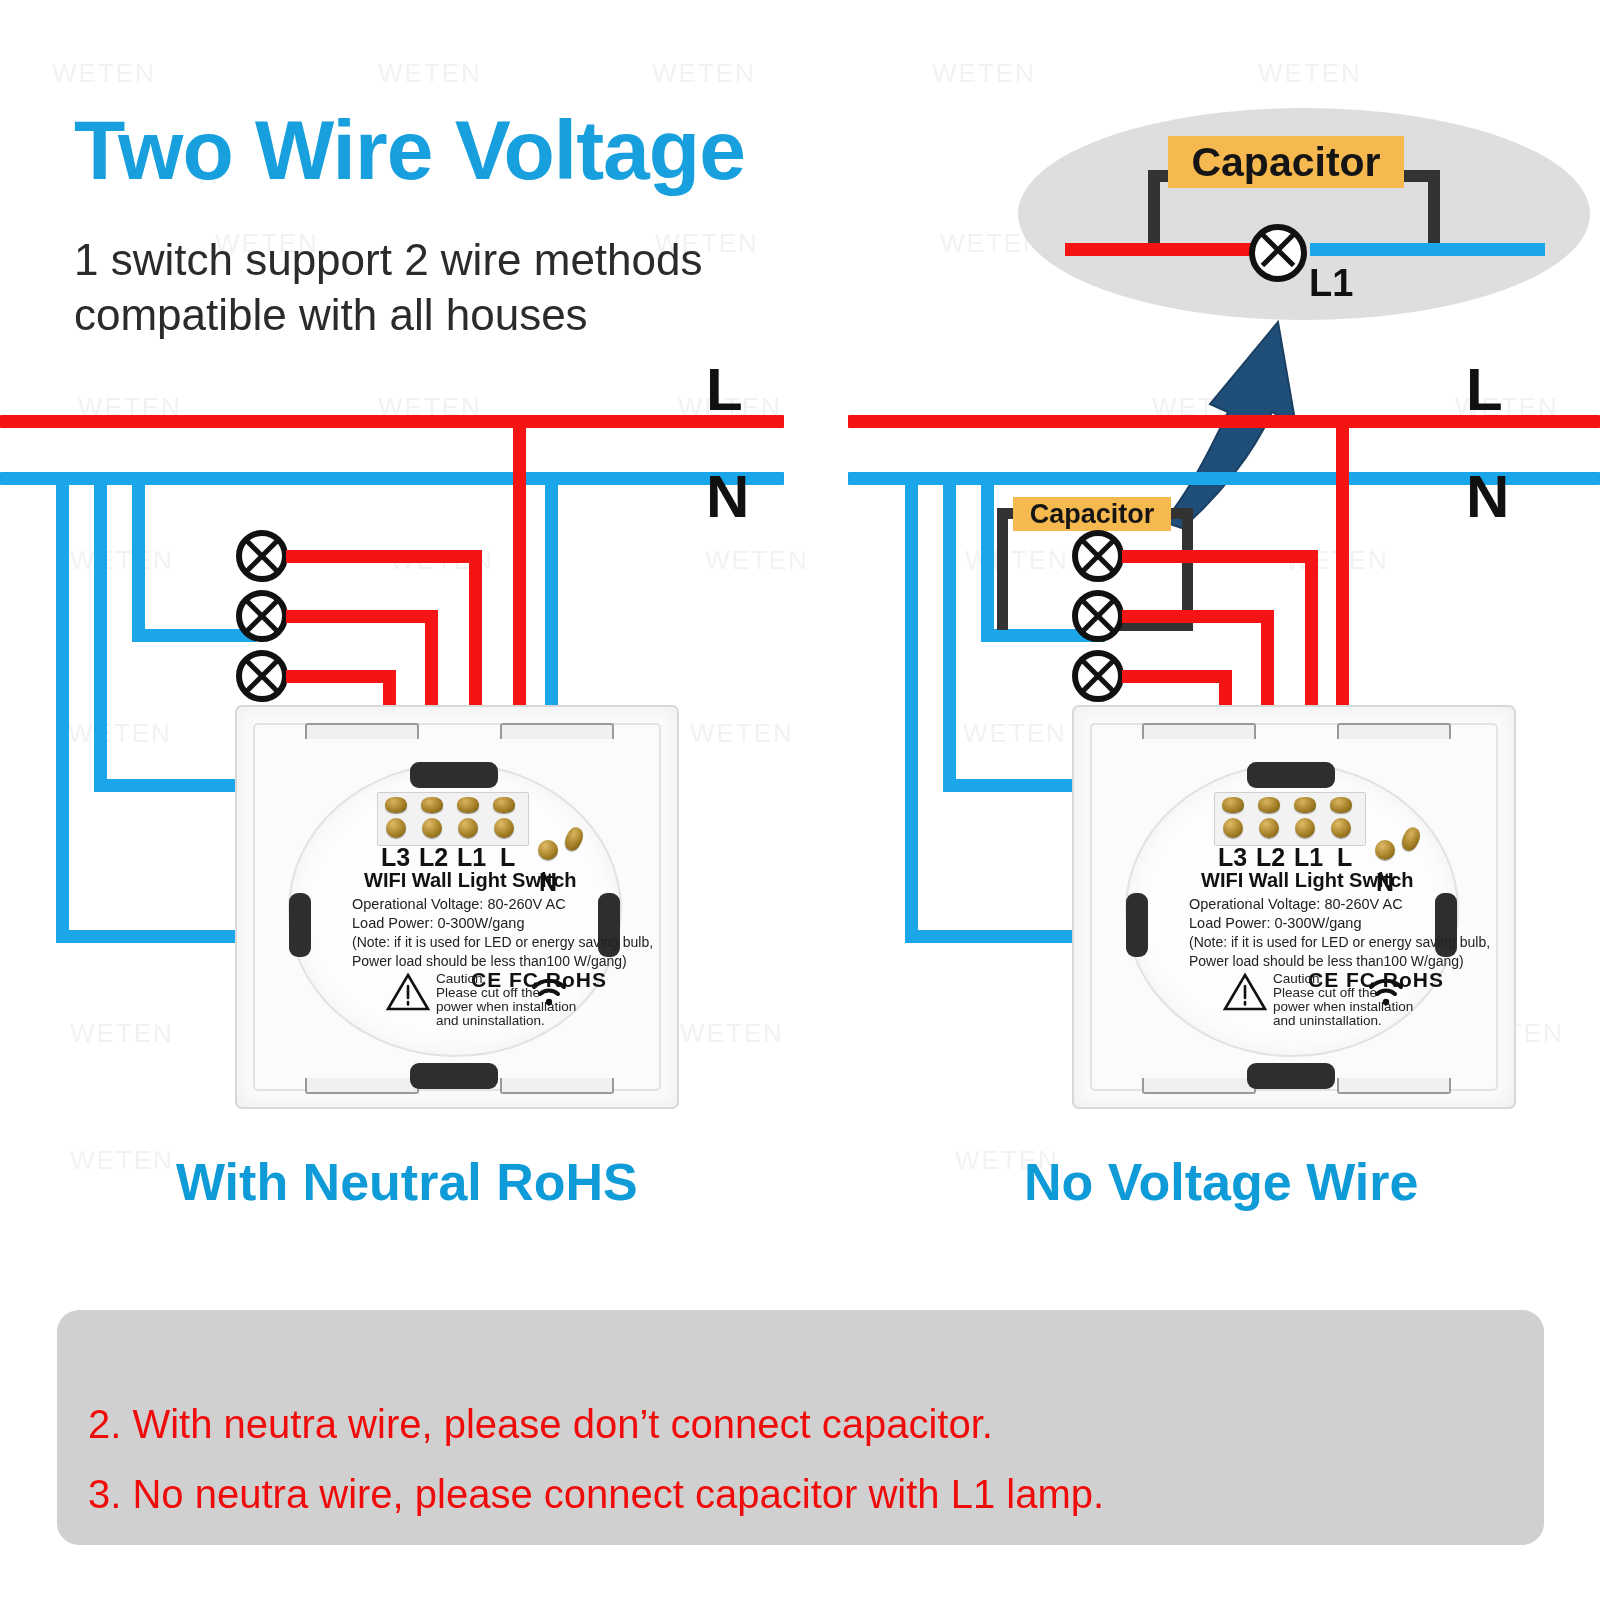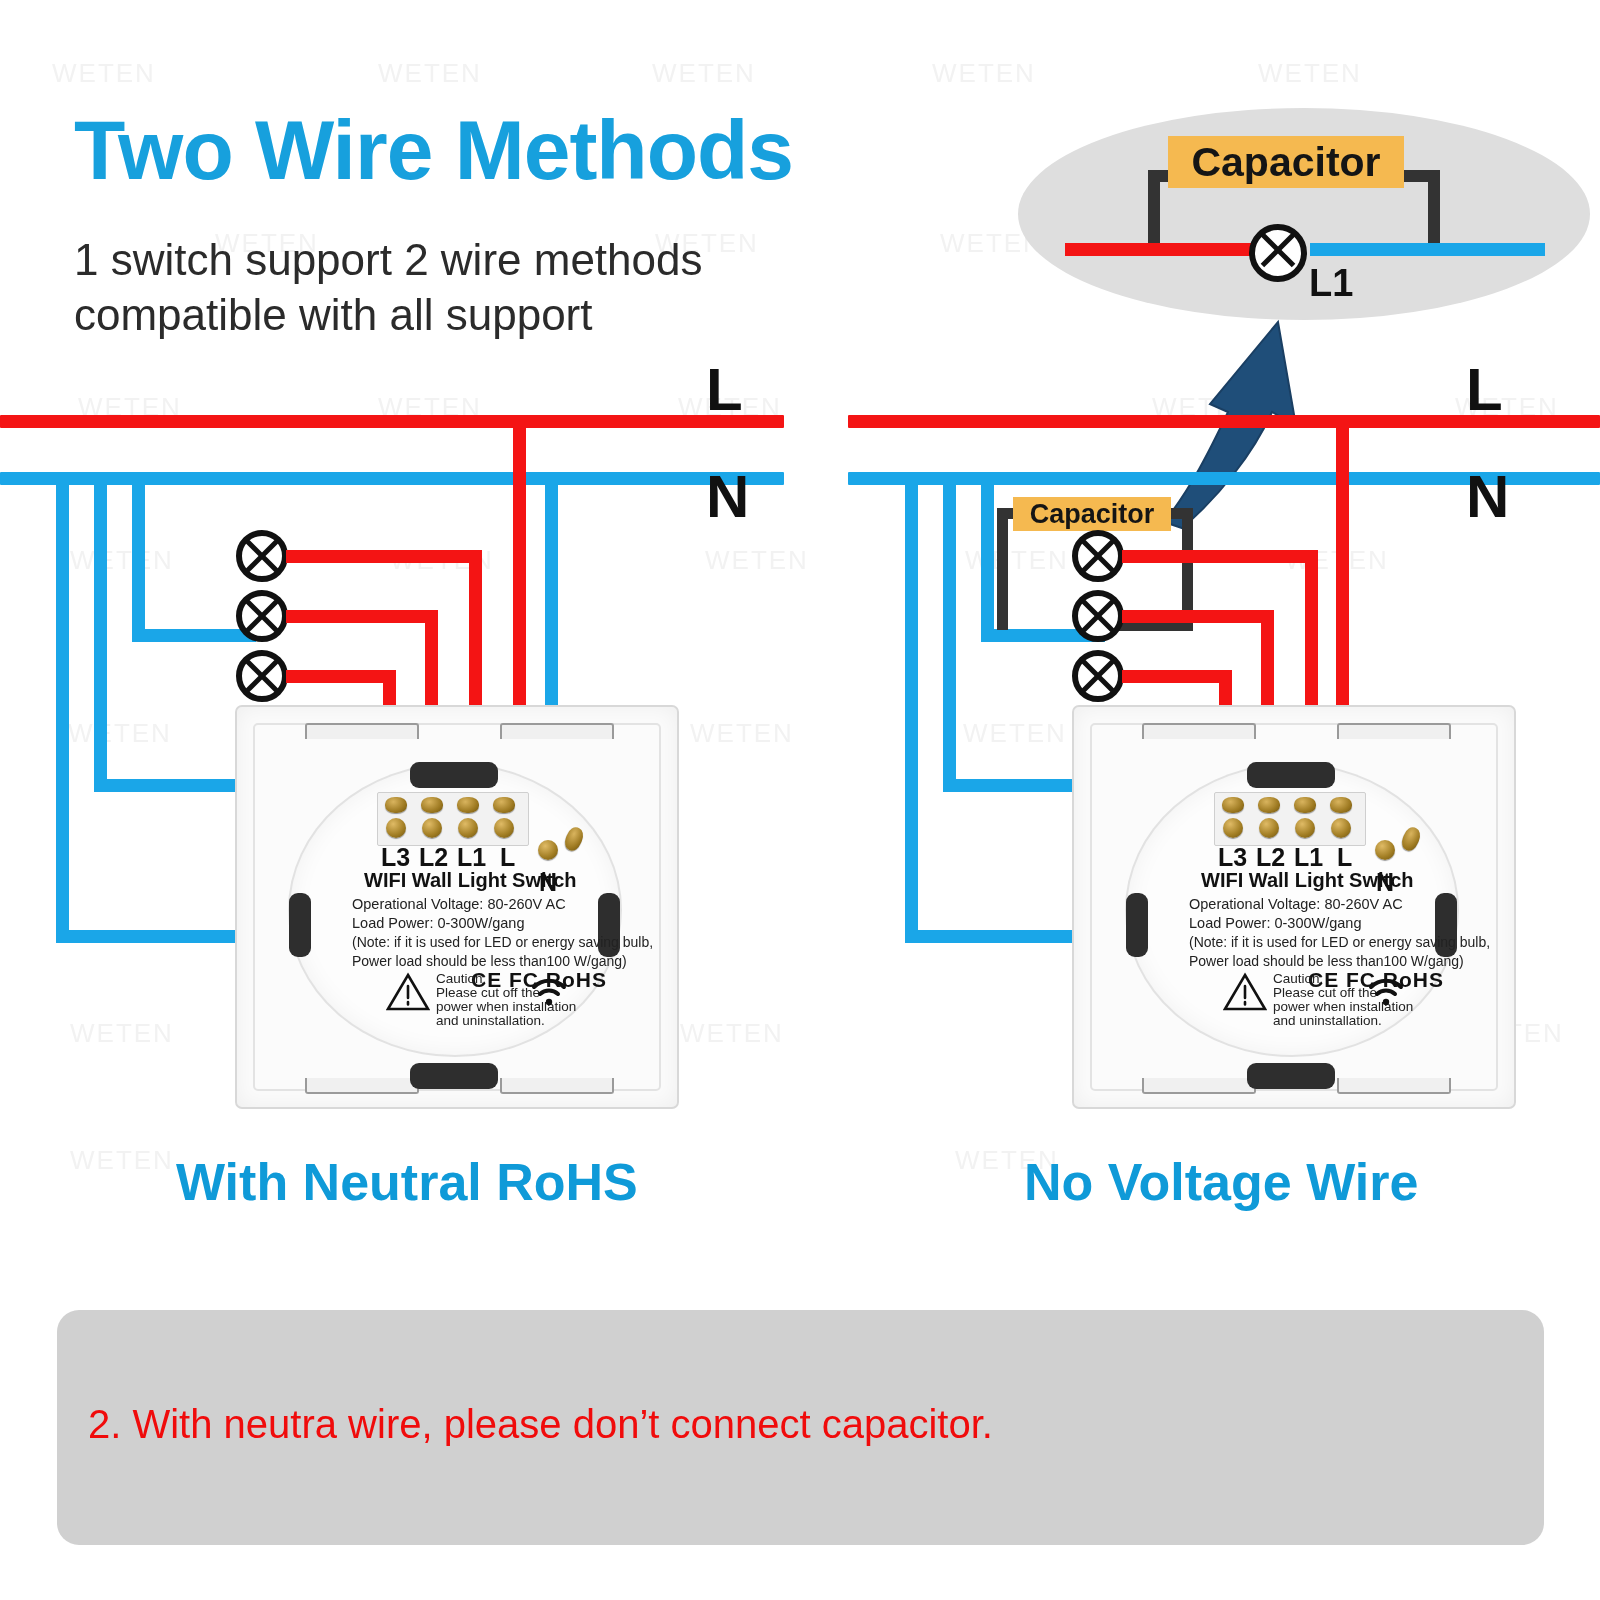--- a/index.html
+++ b/index.html
@@ -89,24 +89,24 @@
 <div class="wm" style="left:680px;top:1018px;">WETEN</div>
 <div class="wm" style="left:1460px;top:1018px;">WETEN</div>
 <div class="wm" style="left:70px;top:1145px;">WETEN</div>
 <div class="wm" style="left:955px;top:1145px;">WETEN</div>
 <div class="wm" style="left:72px;top:1360px;">WETEN</div>
 <div class="wm" style="left:390px;top:1360px;">WETEN</div>
 <div class="wm" style="left:710px;top:1360px;">WETEN</div>
 <div class="wm" style="left:1020px;top:1360px;">WETEN</div>
 <div class="wm" style="left:1340px;top:1360px;">WETEN</div>
 
-<div id="title">Two Wire Methods</div>
+<div id="title">Two Wire Voltage</div>
 <div id="subtitle">
   <div>1 switch support 2 wire methods</div>
-  <div>compatible with all support</div>
+  <div>compatible with all houses</div>
 </div>
 
 <div class="callout" style="left:1018px;top:108px;width:572px;height:212px;"></div>
 <div class="capwire" style="left:1148px;top:170px;width:12px;height:78px;"></div>
 <div class="capwire" style="left:1148px;top:170px;width:292px;height:12px;"></div>
 <div class="capwire" style="left:1428px;top:170px;width:12px;height:78px;"></div>
 <div class="hred" style="left:1065px;top:243px;width:205px;"></div>
 <div class="hblue" style="left:1310px;top:243px;width:235px;"></div>
 <div class="lamp" style="left:1249px;top:224px;width:58px;height:58px;"></div>
 <div class="capbox" style="left:1168px;top:136px;width:236px;height:52px;line-height:52px;font-size:41px;">Capacitor</div>
@@ -285,13 +285,14 @@
 <svg class="wifi" style="left:1367px;top:978px;width:38px;height:30px;" viewBox="0 0 38 30">
   <path d="M4 9 A21 21 0 0 1 34 9" fill="none" stroke="#111" stroke-width="4" stroke-linecap="round"></path>
   <path d="M10 16 A13 13 0 0 1 28 16" fill="none" stroke="#111" stroke-width="4" stroke-linecap="round"></path>
   <circle cx="19" cy="24" r="3.2" fill="#111"></circle>
 </svg>
 
 <div class="caption" style="left:1024px;top:1152px;">No Voltage Wire</div>
 
 <div id="notes">
   <div class="note" style="left:31px;top:92px;">2. With neutra wire, please don’t connect capacitor.</div>
+  <div class="note" style="left:31px;top:162px;">3. No neutra wire, please connect capacitor with L1 lamp.</div>
 </div>
 
 </body></html>

